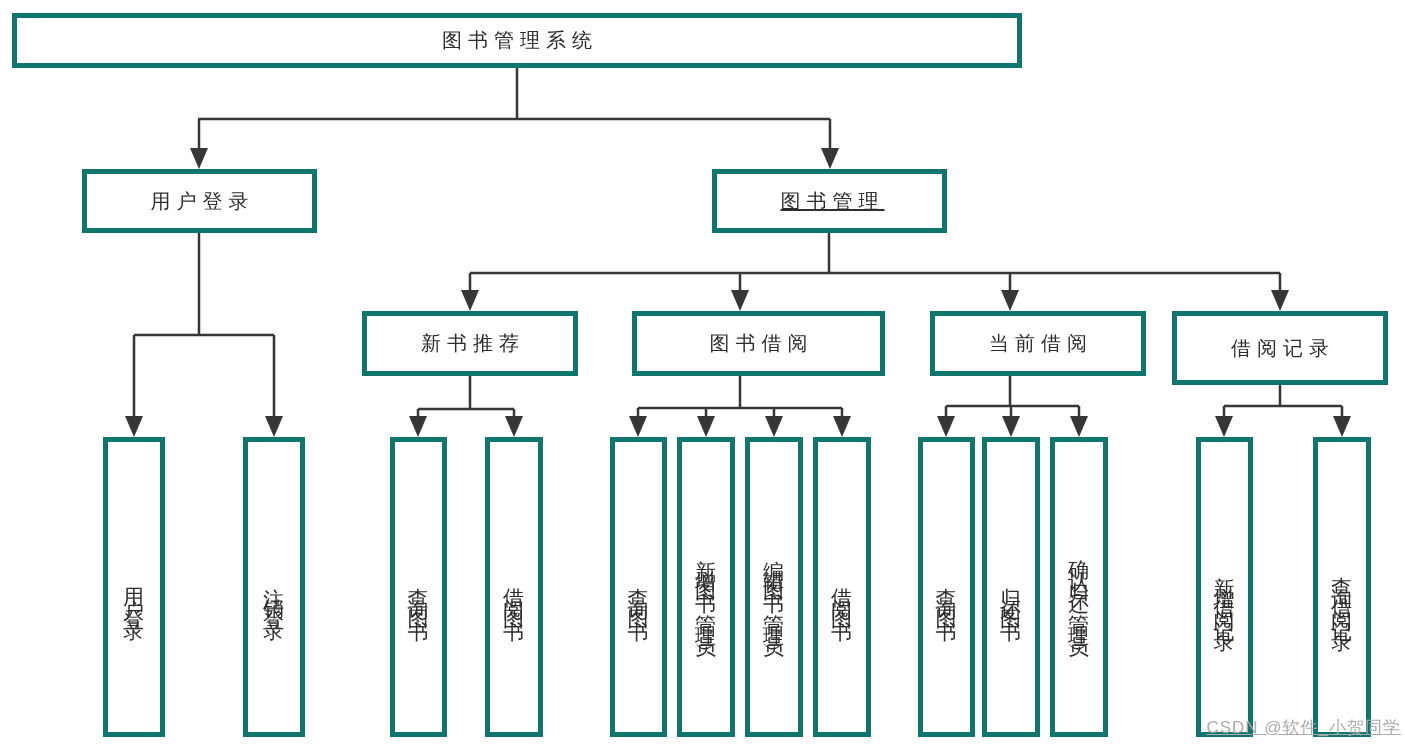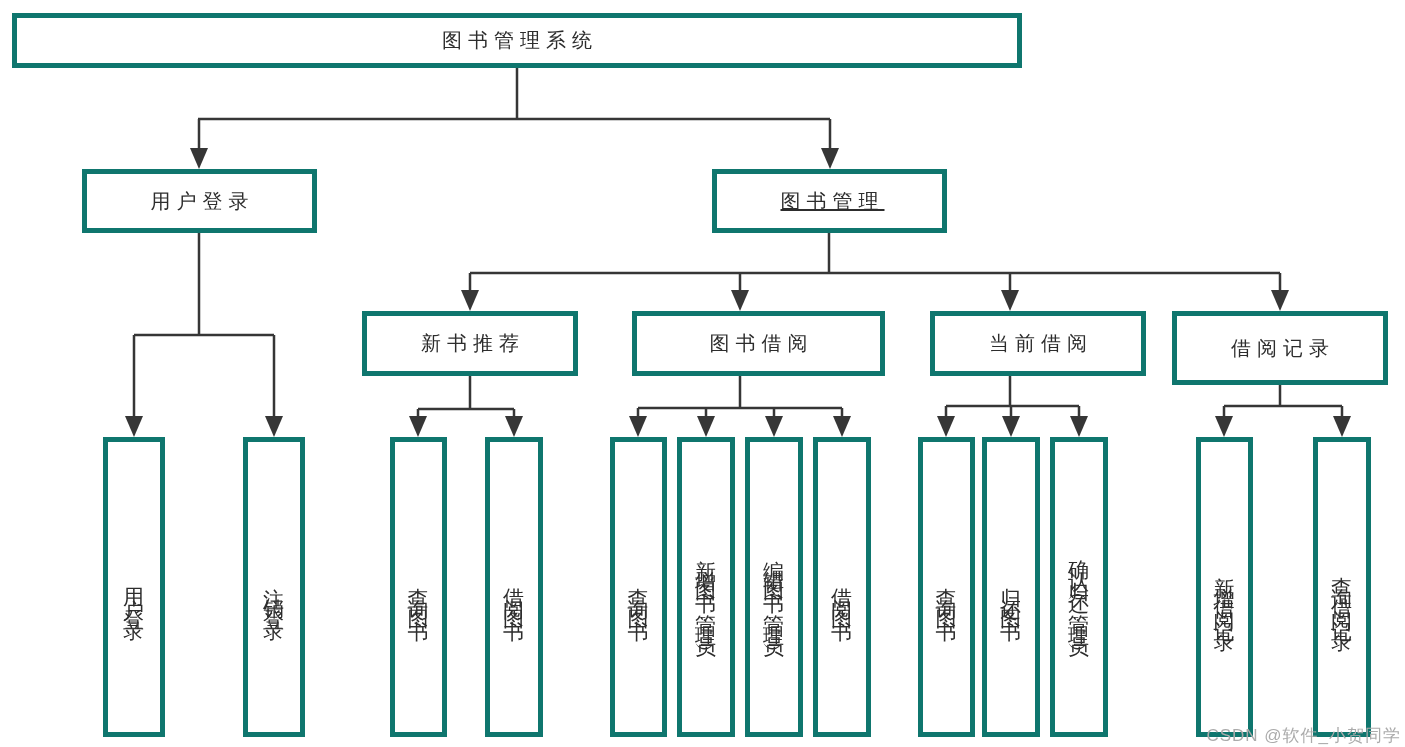--- a/index.html
+++ b/index.html
@@ -14,22 +14,22 @@
   }
   .node.h span{
     font-size:20px;letter-spacing:6px;padding-left:6px;white-space:nowrap;
   }
   .node.v span{
     writing-mode:vertical-rl;
     font-size:21px;letter-spacing:11px;padding-top:11px;
     white-space:nowrap;line-height:1;
   }
   .watermark{
-    position:absolute;right:4px;bottom:0;z-index:5;
-    font-size:17px;letter-spacing:1px;color:#ababab;white-space:nowrap;
+    position:absolute;right:4px;bottom:8px;z-index:5;
+    font-size:17px;letter-spacing:1px;color:#ababab;white-space:nowrap;text-decoration:underline;
   }
 </style>
 </head>
 <body>
 
 <div class="stage">
 
   <svg class="wires" width="1405" height="747" viewBox="0 0 1405 747" xmlns="http://www.w3.org/2000/svg">
     <path d="M517 68 V120 M198 119 H830 M199 119 V152 M830 119 V152
          M199 233 V336 M134 335 H274 M134 335 V420 M274 335 V420

